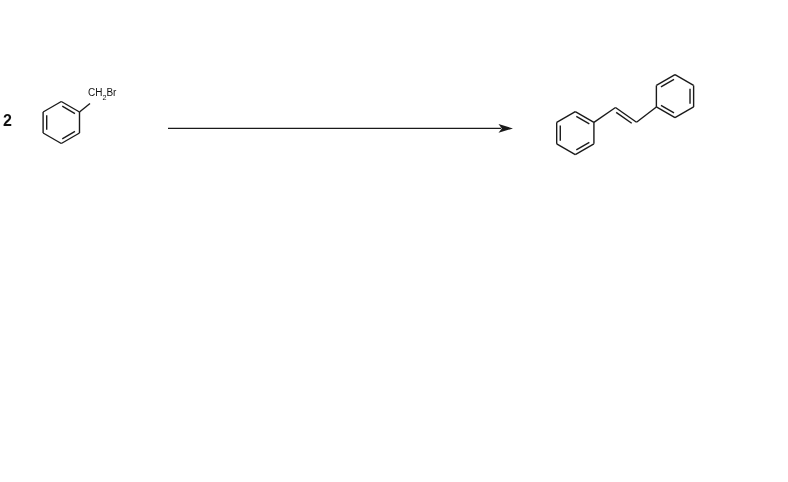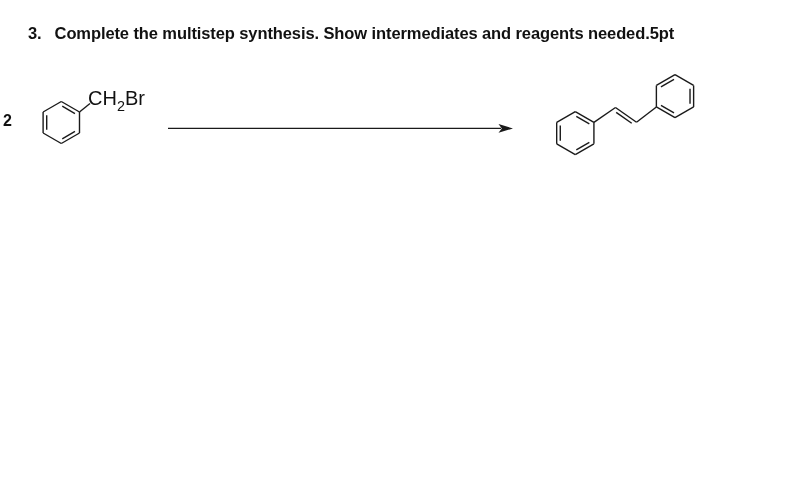--- a/index.html
+++ b/index.html
@@ -35,21 +35,21 @@
     left: 3px;
     top: 112px;
     font-size: 16px;
     font-weight: 700;
     color: #111111;
   }
   .substituent-label {
     position: absolute;
     left: 88px;
     top: 87px;
-    font-size: 20px;
+    font-size: 10px;
     font-weight: 400;
     color: #111111;
     white-space: nowrap;
   }
   .substituent-label sub {
     font-size: 0.72em;
     position: relative;
     top: 1px;
   }
   svg.scheme-canvas {
@@ -67,23 +67,20 @@
   svg .arrowhead {
     fill: #1a1a1a;
     stroke: none;
   }
 </style>
 </head>
 <body>
 
 <div class="page">
 
-  <div class="title">
-    <span class="q-number">3.</span><span>Complete the multistep synthesis. Show intermediates and reagents needed.5pt</span>
-  </div>
 
   <div class="coef">2</div>
 
   <div class="substituent-label"><span>CH</span><sub>2</sub><span>Br</span></div>
 
   <svg class="scheme-canvas" viewBox="0 0 788 482" xmlns="http://www.w3.org/2000/svg">
     <g id="mol-reactant">
         <line x1="61.30" y1="101.50" x2="79.49" y2="112.00" class="bond"></line>
         <line x1="79.49" y1="112.00" x2="79.49" y2="133.00" class="bond"></line>
         <line x1="79.49" y1="133.00" x2="61.30" y2="143.50" class="bond"></line>

